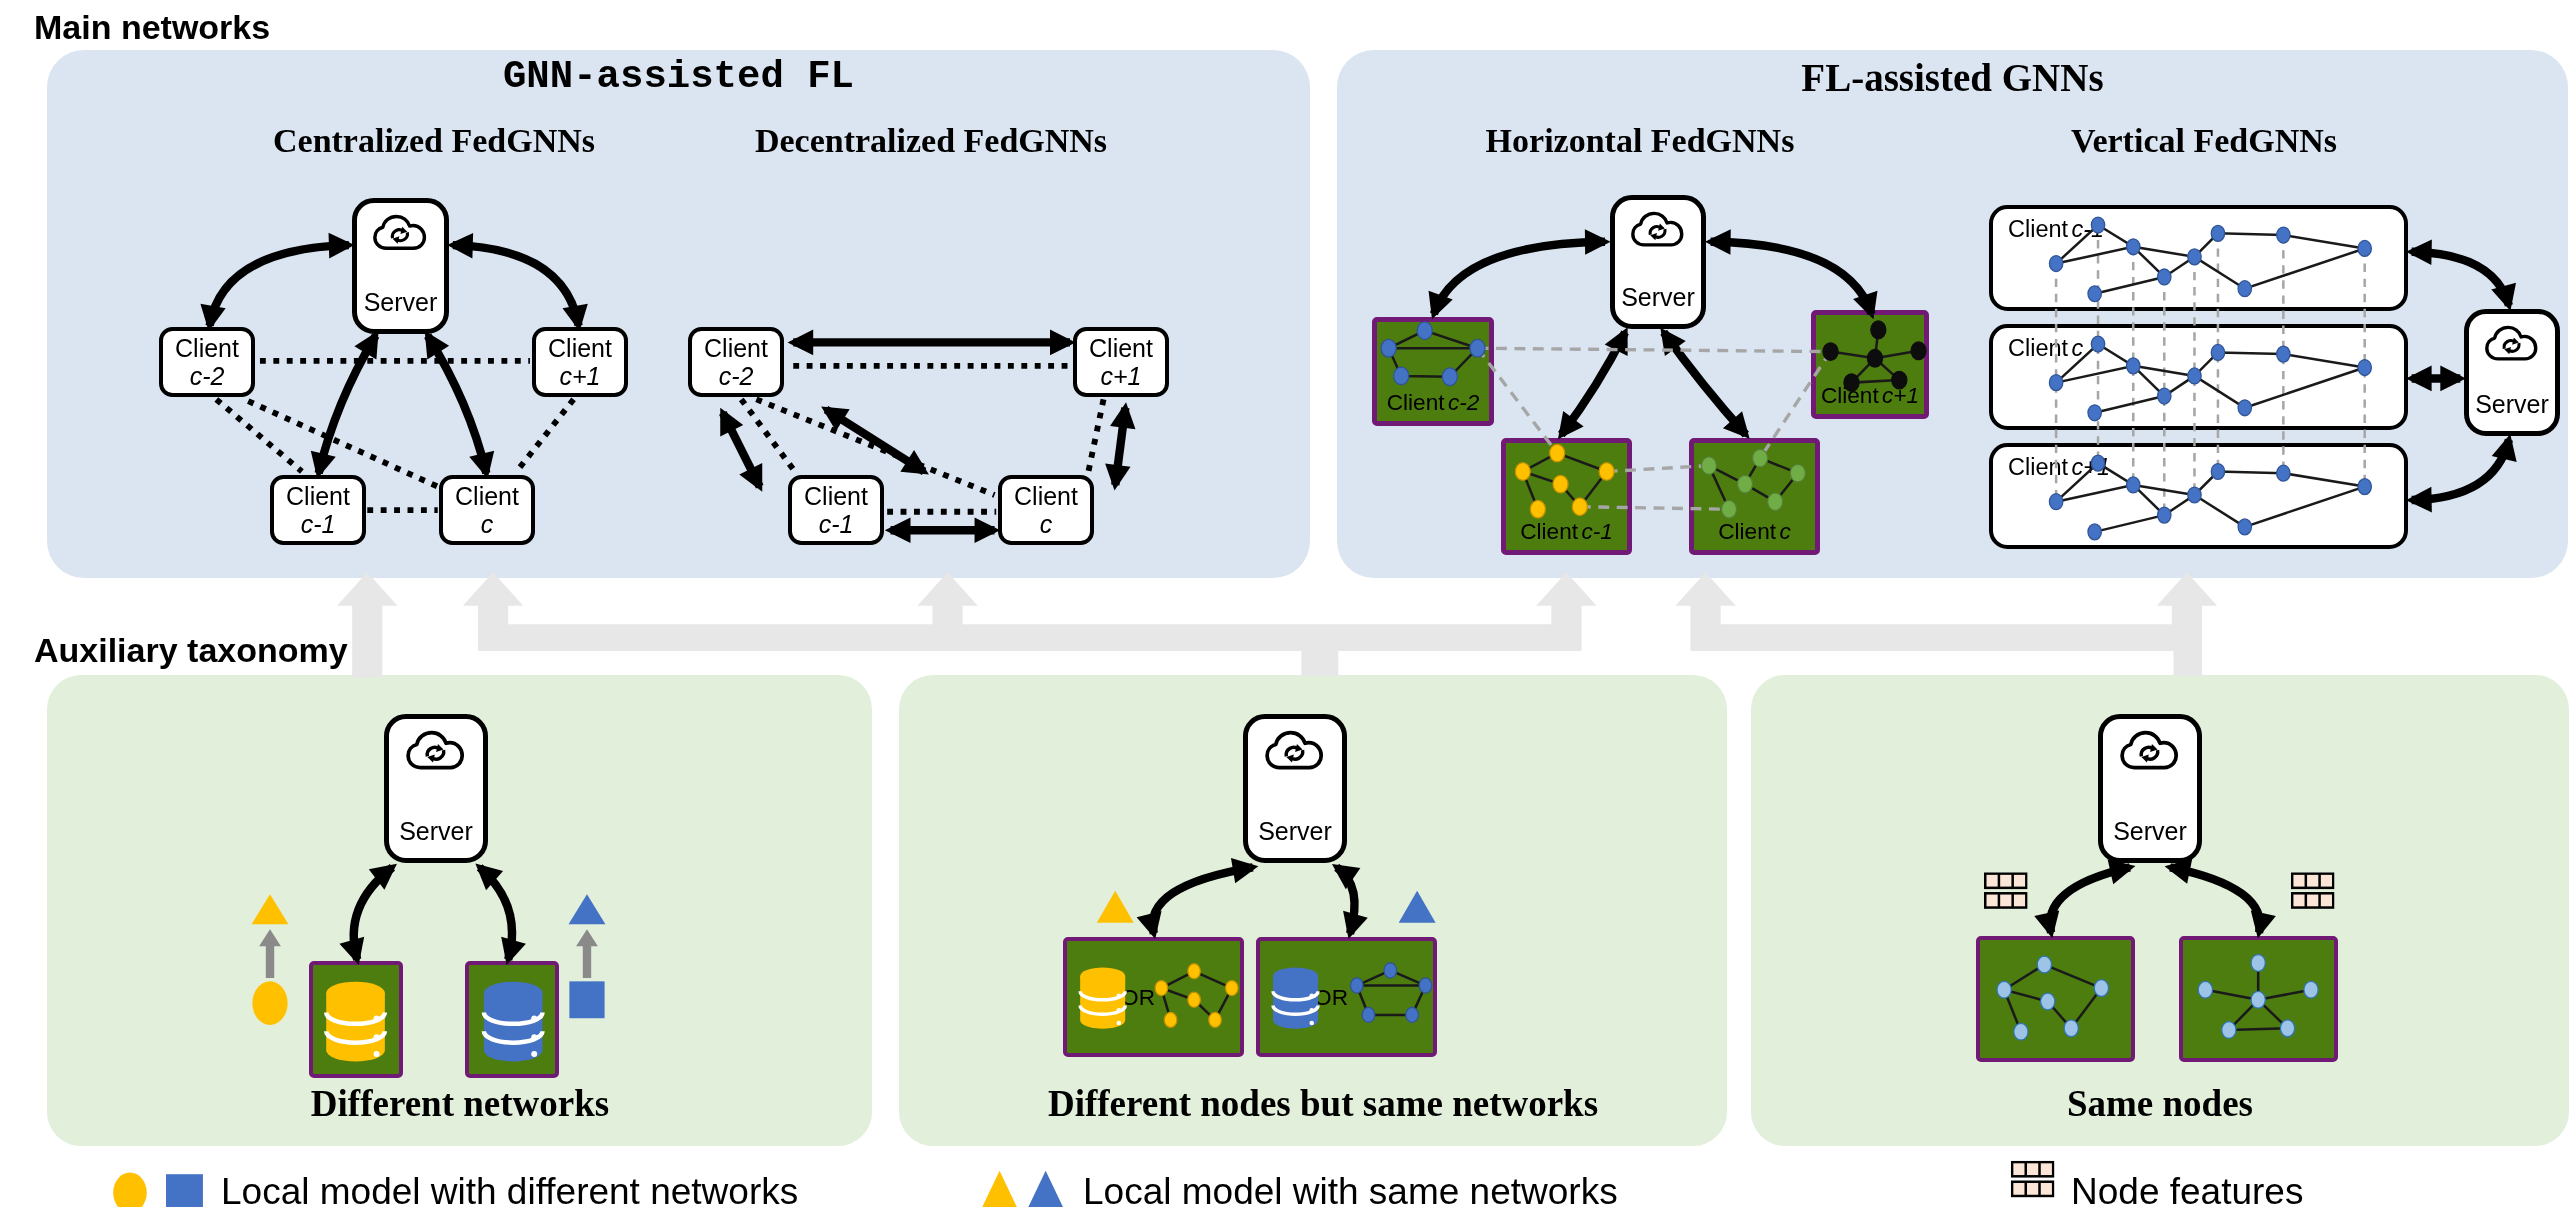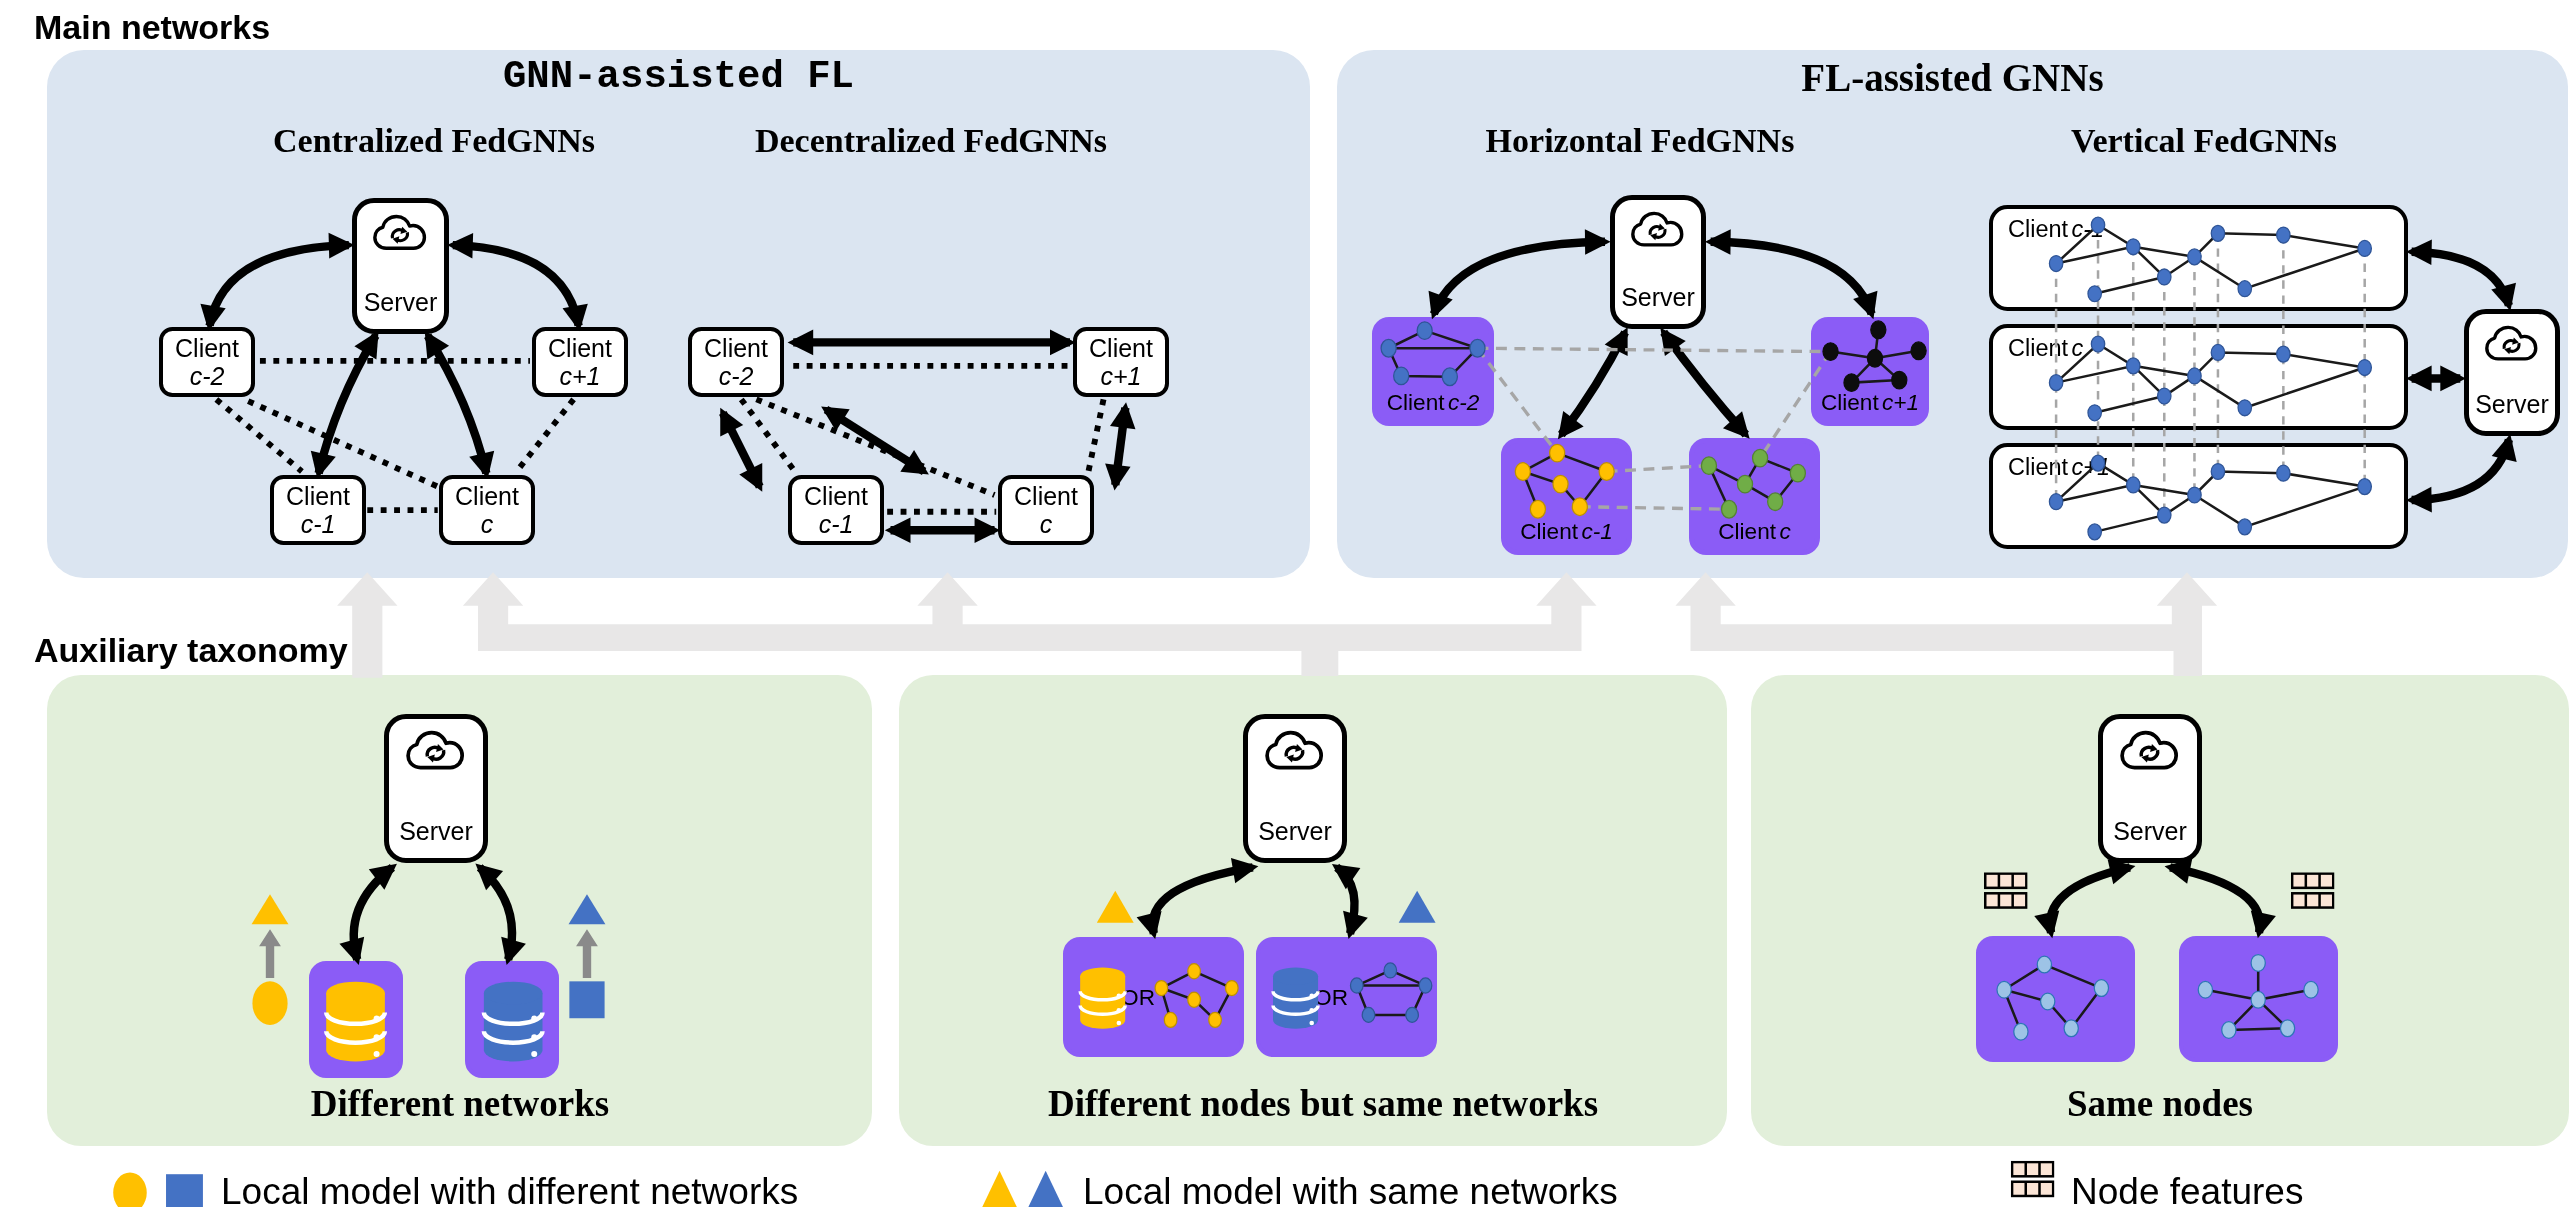--- a/index.html
+++ b/index.html
@@ -17,21 +17,21 @@
 
   .server{position:absolute;background:#fff;border:5px solid #000;border-radius:22px;box-sizing:border-box;
           display:flex;flex-direction:column;align-items:center;justify-content:space-between;padding:10px 5px 11.7px;}
   .server .cloud{width:74%;flex:0 0 auto;}
   .server .stext{font-size:25px;color:#000;}
 
   .cbox{position:absolute;background:#fff;border:4.2px solid #000;border-radius:13.4px;box-sizing:border-box;
         display:flex;flex-direction:column;align-items:center;justify-content:center;line-height:28.5px;font-size:25px;color:#000;}
   .cbox .l2{font-style:italic;}
 
-  .gbox{position:absolute;background:#8b5cf6;border:5px solid #8b5cf6;border-radius:17px;box-sizing:border-box;}
+  .gbox{position:absolute;background:#4d7c0f;border:5px solid #701a75;border-radius:5px;box-sizing:border-box;}
   .glabel{position:absolute;bottom:5px;width:100%;text-align:center;font-size:22.6px;color:#000;white-space:nowrap;}
   .glabel i{margin-left:3.4px;}
 
   .vbox{position:absolute;background:#fff;border:4.2px solid #000;border-radius:18.4px;box-sizing:border-box;}
   .vlabel{position:absolute;left:15px;top:6.7px;font-size:23.5px;color:#000;white-space:nowrap;}
   .vlabel i{margin-left:3.4px;}
 
   .orlab{position:absolute;transform:translate(-50%,-50%);font-size:22.6px;color:#000;}
 
   .legend-text{position:absolute;transform:translateY(-50%);font-size:37px;color:#000;white-space:nowrap;}
@@ -120,21 +120,21 @@
 
   <div class="server" style="left:1610px;top:195px;width:96px;height:134px;">
     <svg class="cloud" viewBox="0 0 100 70">
         <use href="#ic-cloud"></use>
       </svg>
     <div class="stext">Server</div>
   </div>
   <div class="gbox" style="left:1372px;top:317px;width:122px;height:109px;">
     <div class="glabel"><span>Client</span><i>c-2</i></div>
   </div>
-  <div class="gbox" style="left:1811px;top:317px;width:118px;height:109px;">
+  <div class="gbox" style="left:1811px;top:310px;width:118px;height:109px;">
     <div class="glabel"><span>Client</span><i>c+1</i></div>
   </div>
   <div class="gbox" style="left:1501px;top:438px;width:131px;height:117px;">
     <div class="glabel"><span>Client</span><i>c-1</i></div>
   </div>
   <div class="gbox" style="left:1689px;top:438px;width:131px;height:117px;">
     <div class="glabel"><span>Client</span><i>c</i></div>
   </div>
 
   <div class="vbox" style="left:1989px;top:205px;width:419px;height:106px;">

